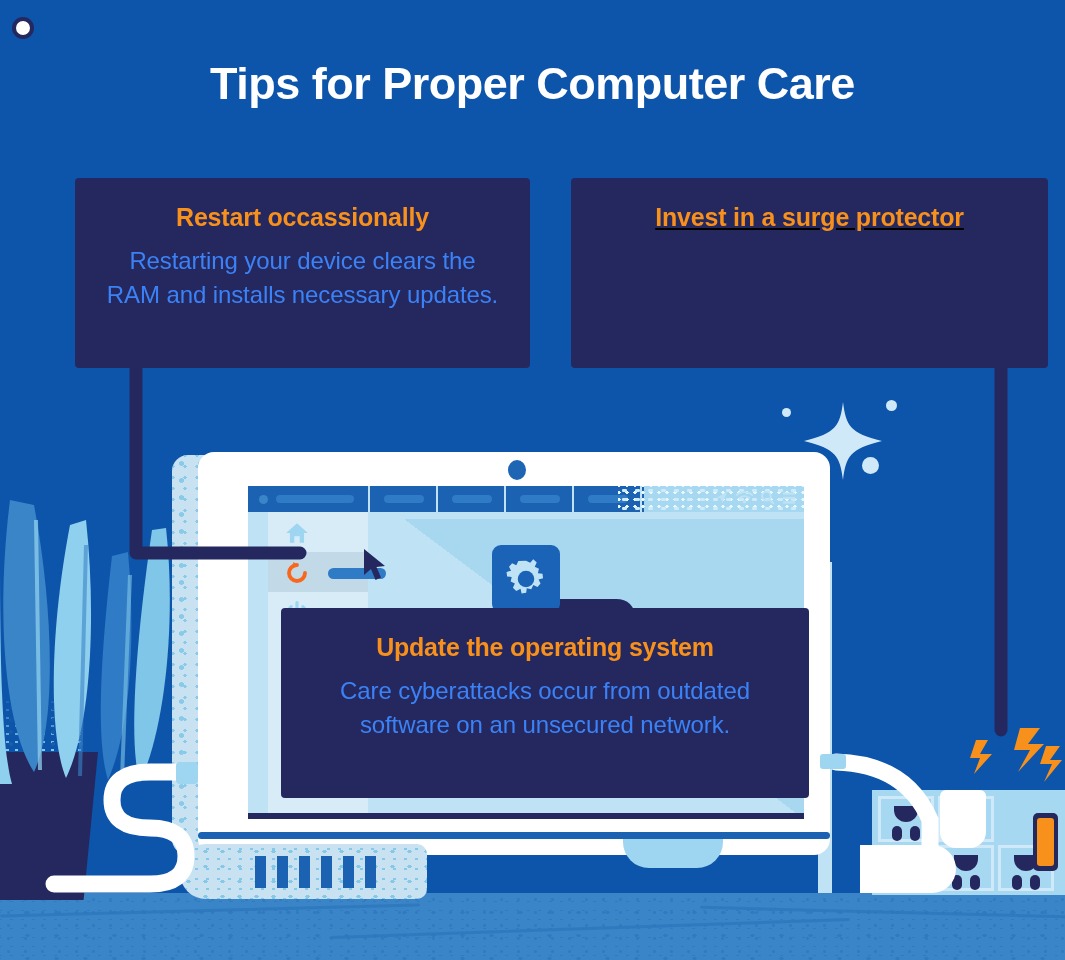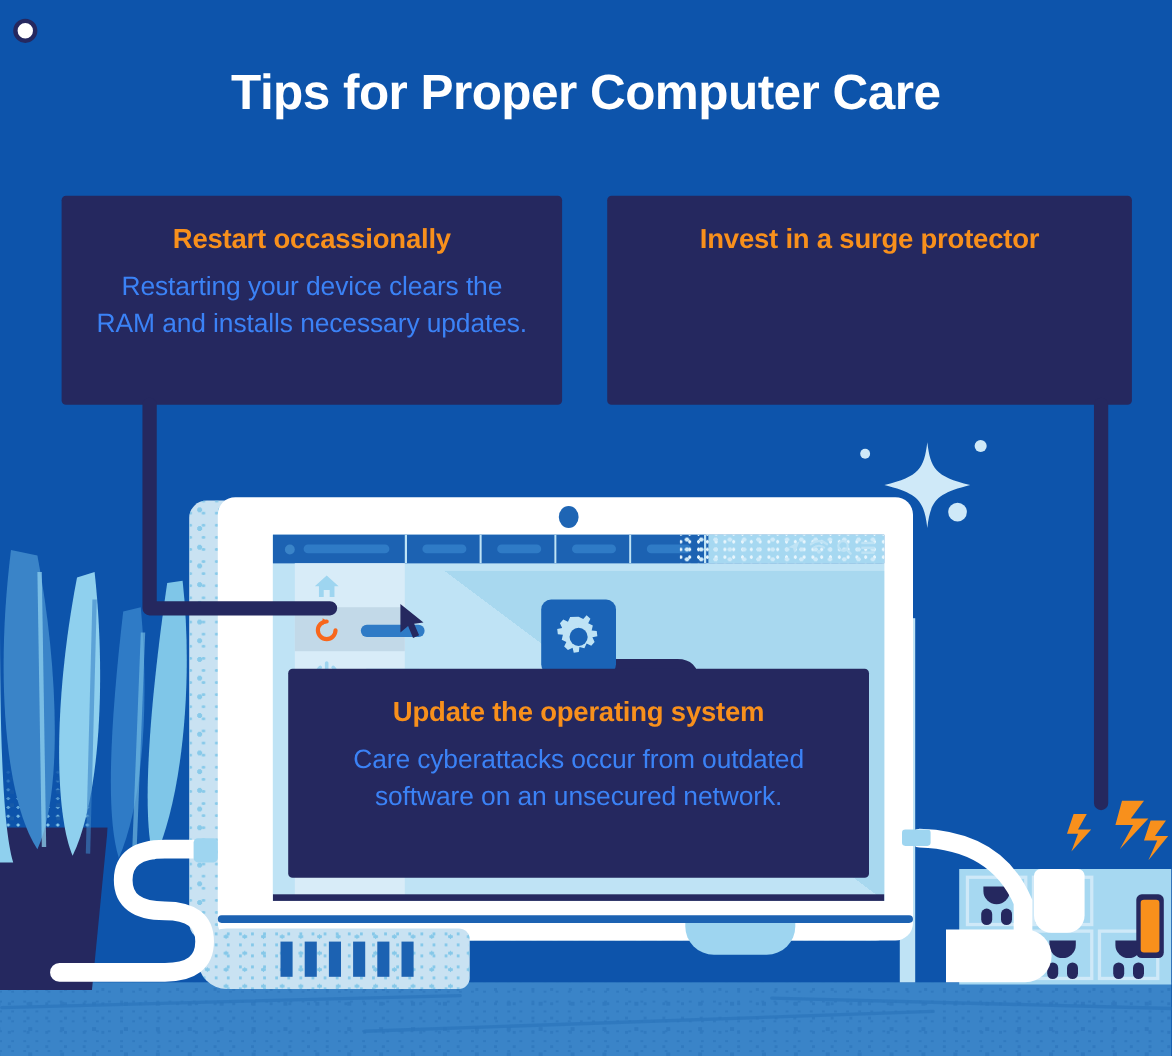--- a/index.html
+++ b/index.html
@@ -14,31 +14,31 @@
   
   .title{
     position:absolute;left:0;top:58px;width:1065px;
     text-align:center;color:#ffffff;
     font-size:45px;font-weight:bold;letter-spacing:-0.5px;
   }
 
   
   .card{
     position:absolute;background:#25285f;border-radius:4px;
-    text-align:center;box-sizing:border-box;
+    text-align:center;box-sizing:border-box;margin-left:19px;
   }
   .card .c-title{
     color:#f8901c;font-size:25px;font-weight:bold;letter-spacing:-0.2px;
     line-height:1.1;
   }
   .card .c-body{
     color:#3b82f6;font-size:24px;line-height:1.42;letter-spacing:-0.1px;
   }
   #card-restart{left:56px;top:178px;width:455px;height:190px;padding:26px 26px 0 26px;}
-  #card-surge{left:552px;top:178px;width:477px;height:190px;padding:26px 22px 0 22px;}
+  #card-surge{left:552px;top:178px;width:477px;height:190px;padding:26px 22px 0 22px;text-decoration:underline;}
   #card-update{left:262px;top:608px;width:528px;height:190px;padding:26px 26px 0 26px;z-index:40;}
   #card-restart .c-body,#card-surge .c-body{margin-top:12px;}
   #card-update .c-body{margin-top:12px;}
 
   
   .floor{
     position:absolute;left:0;top:893px;width:1065px;height:67px;
     background:#3a84c8;
   }
   .floor-tex{

